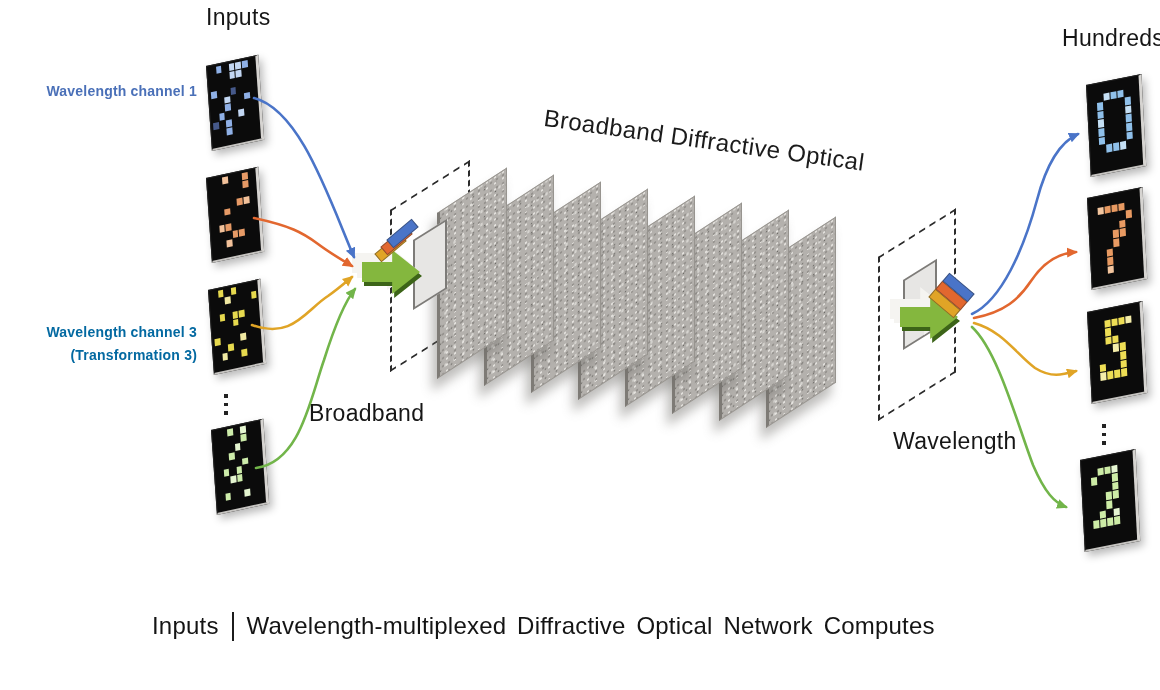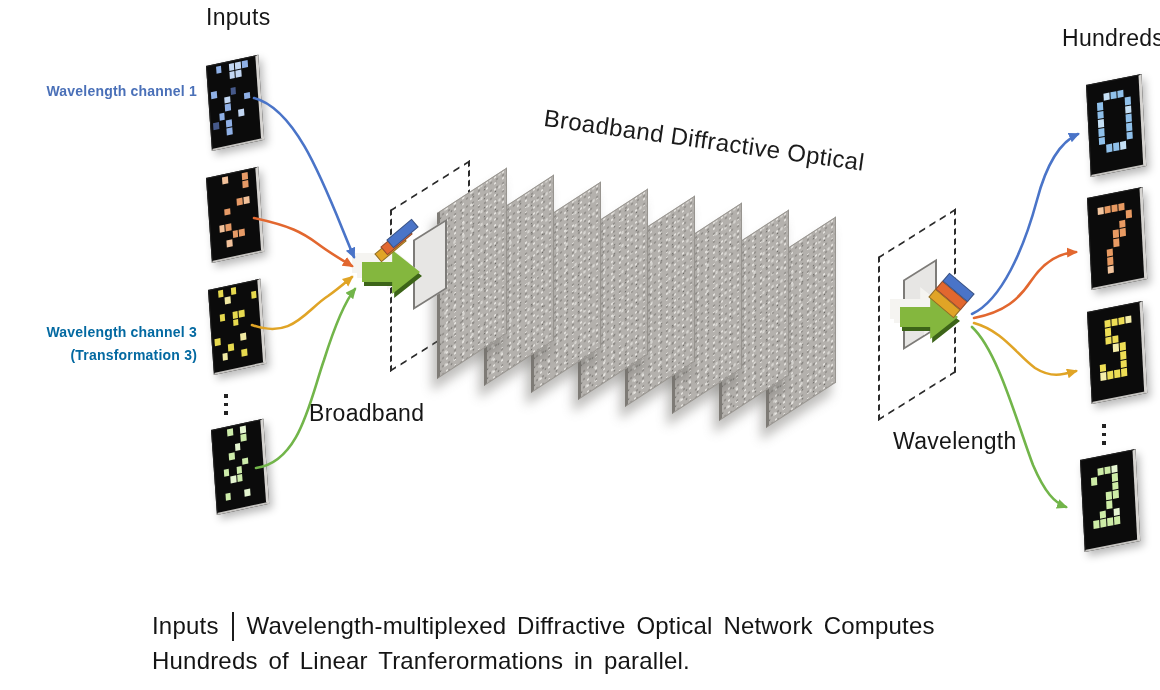--- a/index.html
+++ b/index.html
@@ -728,16 +728,15 @@
       <path d="M256,468 C300,462 310,400 324,360 C336,322 346,300 355,289" marker-end="url(#ah3)" stroke="#72b54a"></path>
       <path d="M972,314 C1002,300 1024,248 1037,200 C1046,166 1060,142 1078,134" marker-end="url(#ah0)" stroke="#4a74c8"></path>
       <path d="M974,318 C1005,312 1019,299 1031,281 C1043,263 1059,253 1076,252" marker-end="url(#ah1)" stroke="#e2672f"></path>
       <path d="M974,323 C1003,331 1017,355 1035,368 C1051,378 1062,375 1076,371" marker-end="url(#ah2)" stroke="#e0a426"></path>
       <path d="M972,327 C998,351 1017,423 1033,465 C1045,493 1055,503 1066,507" marker-end="url(#ah3)" stroke="#72b54a"></path>
     </g>
   </svg>
 
   <div class="caption">
     <div><span>Inputs</span><span class="cap-bar"></span><span>Wavelength-multiplexed Diffractive Optical Network Computes</span></div>
-    <div>Hundreds of Linear Tranferormations in parallel.</div>
   </div>
 
 </div>
 
 </body></html>

